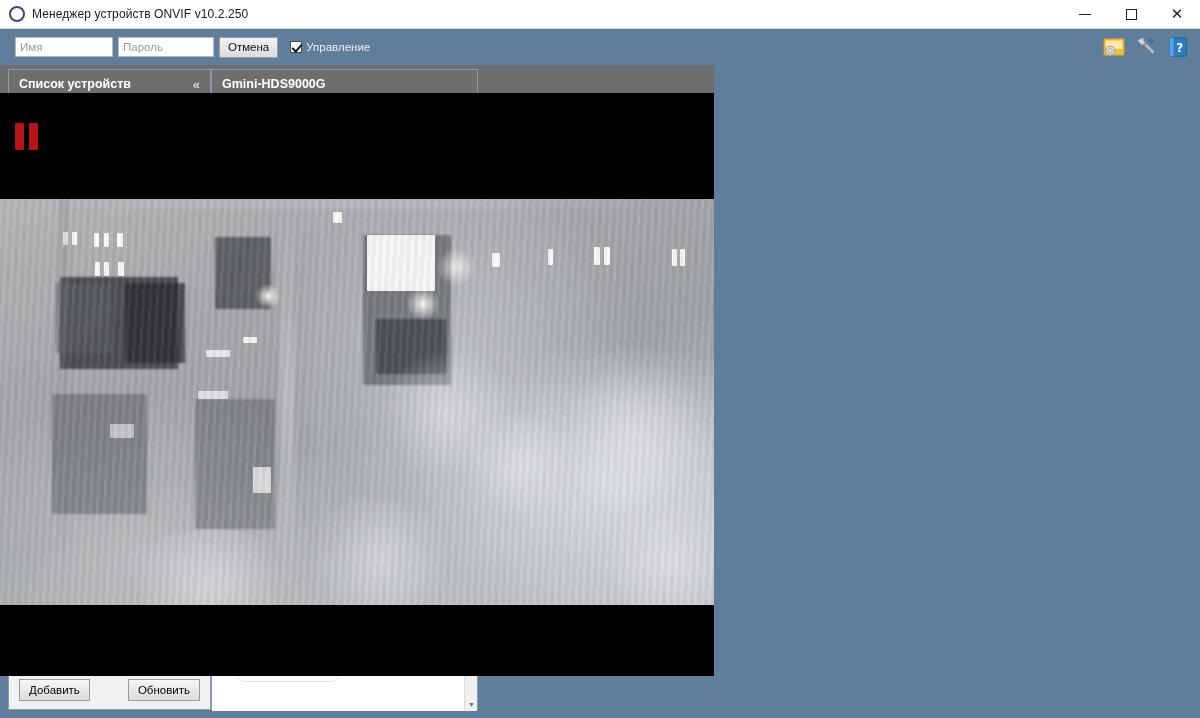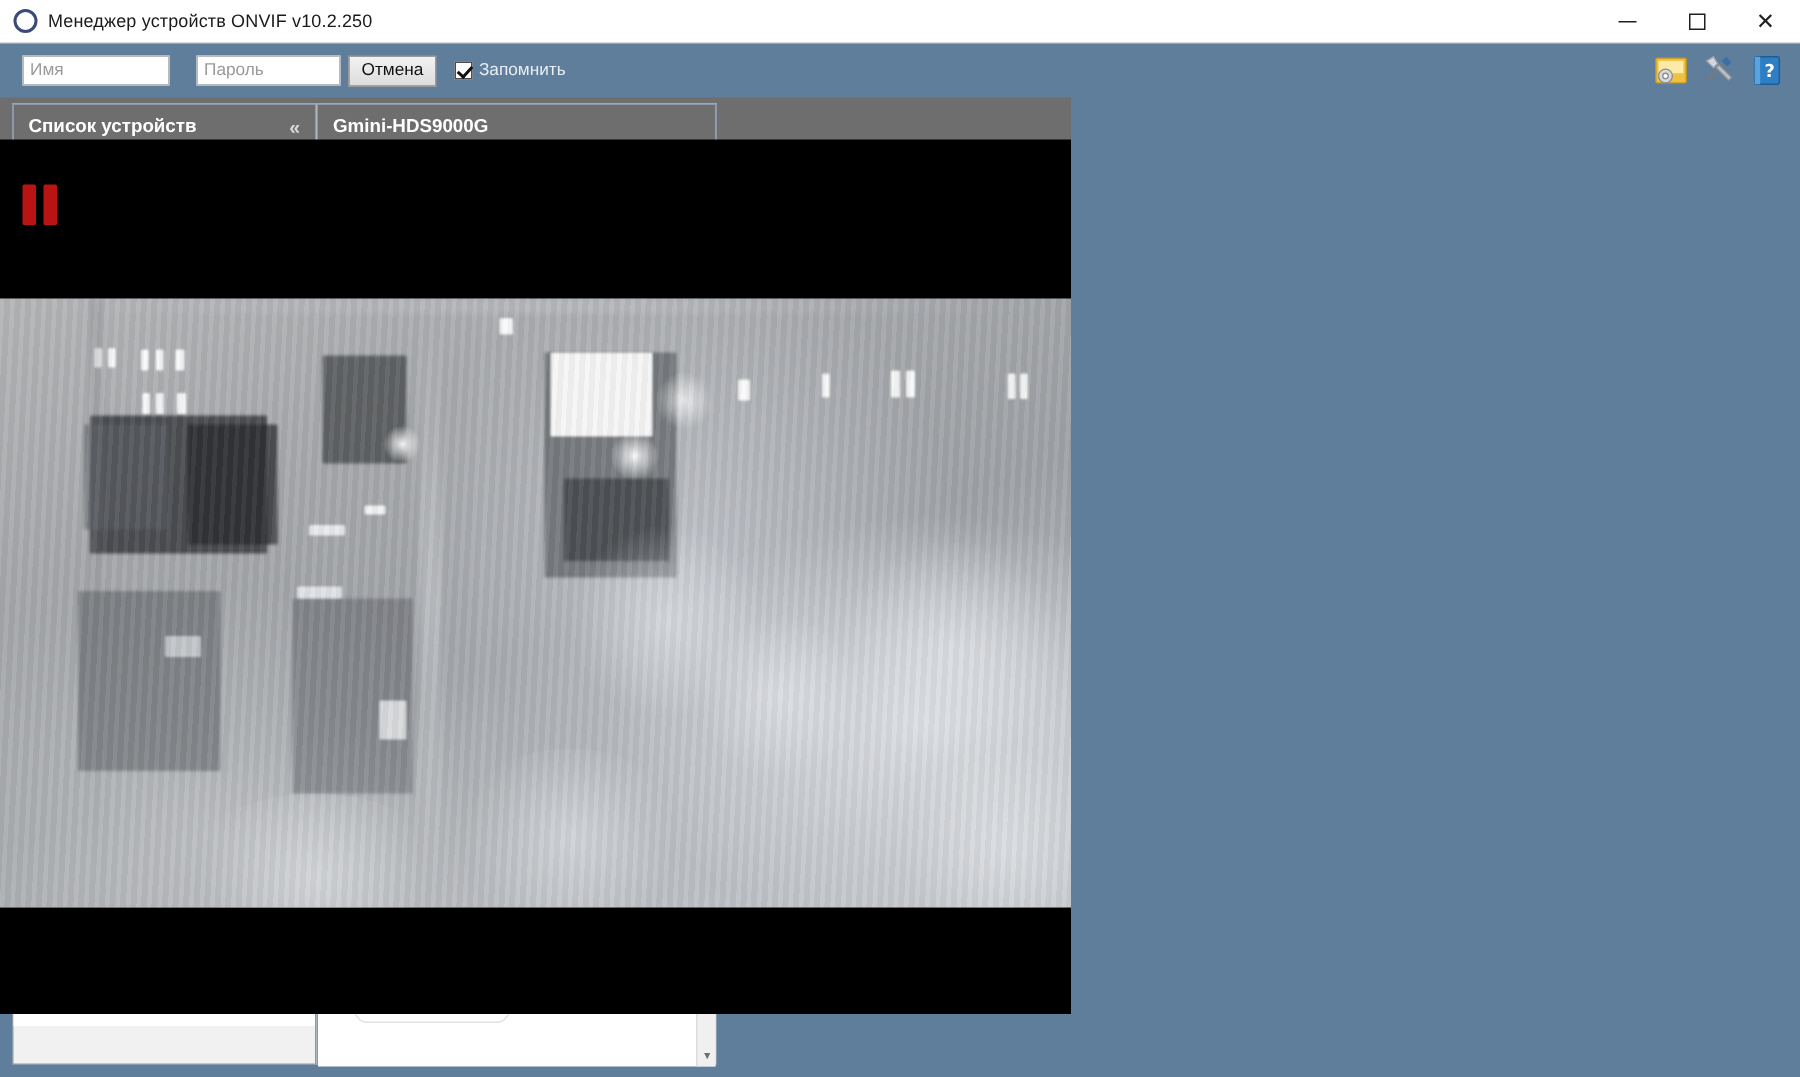--- a/index.html
+++ b/index.html
@@ -41,21 +41,21 @@
     background: #5e7e9b;
     display: flex; align-items: center;
   }
   .tb-input {
     height: 20px; border: 1px solid #b9b9b9; background: #fff;
     font-size: 11.5px; color: #2a2a2a; padding: 0 4px;
     font-family: "Liberation Sans", sans-serif;
   }
   .tb-input::placeholder { color: #9a9a9a; }
   #name-field { width: 98px; margin-left: 15px; }
-  #pass-field { width: 96px; margin-left: 18px; }
+  #pass-field { width: 96px; margin-left: 5px; }
   .tb-btn {
     margin-left: 5px; height: 21px; padding: 0 8px;
     background: linear-gradient(#f2f2f2,#dcdcdc);
     border: 1px solid #9a9a9a; font-size: 11.5px; color: #111;
     font-family: "Liberation Sans", sans-serif;
     display: flex; align-items: center; cursor: pointer;
   }
   .tb-check { margin-left: 12px; display: flex; align-items: center; cursor: pointer; }
   .cb-box {
     width: 12px; height: 12px; background: #fff; border: 1px solid #4c4c4c;
@@ -281,21 +281,21 @@
       </div>
   </div>
 </div>
 
 <div class="toolbar">
   <input id="name-field" class="tb-input" value="" placeholder="Имя" style="">
   <input id="pass-field" class="tb-input" value="" placeholder="Пароль" style="">
   <div class="tb-btn">Отмена</div>
   <div class="tb-check">
     <div class="cb-box"></div>
-    <div class="cb-label">Запомнить</div>
+    <div class="cb-label">Управление</div>
   </div>
   <div class="tb-icons">
     <svg class="tb-icon" viewBox="0 0 24 24">
       <rect x="1" y="3" width="22" height="18" rx="1" fill="#f0c040" stroke="#c79a1e"></rect>
       <rect x="3" y="5" width="18" height="9" fill="#fde9a8"></rect>
       <circle cx="8" cy="16" r="5" fill="#d9d9d9" stroke="#8f8f8f"></circle>
       <circle cx="8" cy="16" r="2" fill="#fff" stroke="#8f8f8f"></circle>
     </svg>
     <svg class="tb-icon" viewBox="0 0 24 24">
       <path d="M4 20 L15 9 L18 12 L7 23 Z" fill="#6e7b8b" transform="translate(-1,-3)"></path>
@@ -349,20 +349,24 @@
         <div class="dev-row">
           <div class="dev-key">Address</div>
           <div class="dev-val">192.168.0.118</div>
         </div>
         <div class="dev-row">
           <div class="dev-key">Location</div>
           <div class="dev-val">country/China</div>
         </div>
       </div>
 
+    </div>
+    <div class="dev-footer">
+      <div class="foot-btn">Добавить</div>
+      <div class="foot-btn">Обновить</div>
     </div>
   </div>
 
   <div class="panel" id="nvt-panel">
     <div class="panel-head nvt-head">
       <span>Gmini-HDS9000G</span>
     </div>
     <div class="nvt-body">
 
       <div class="logo-block">

